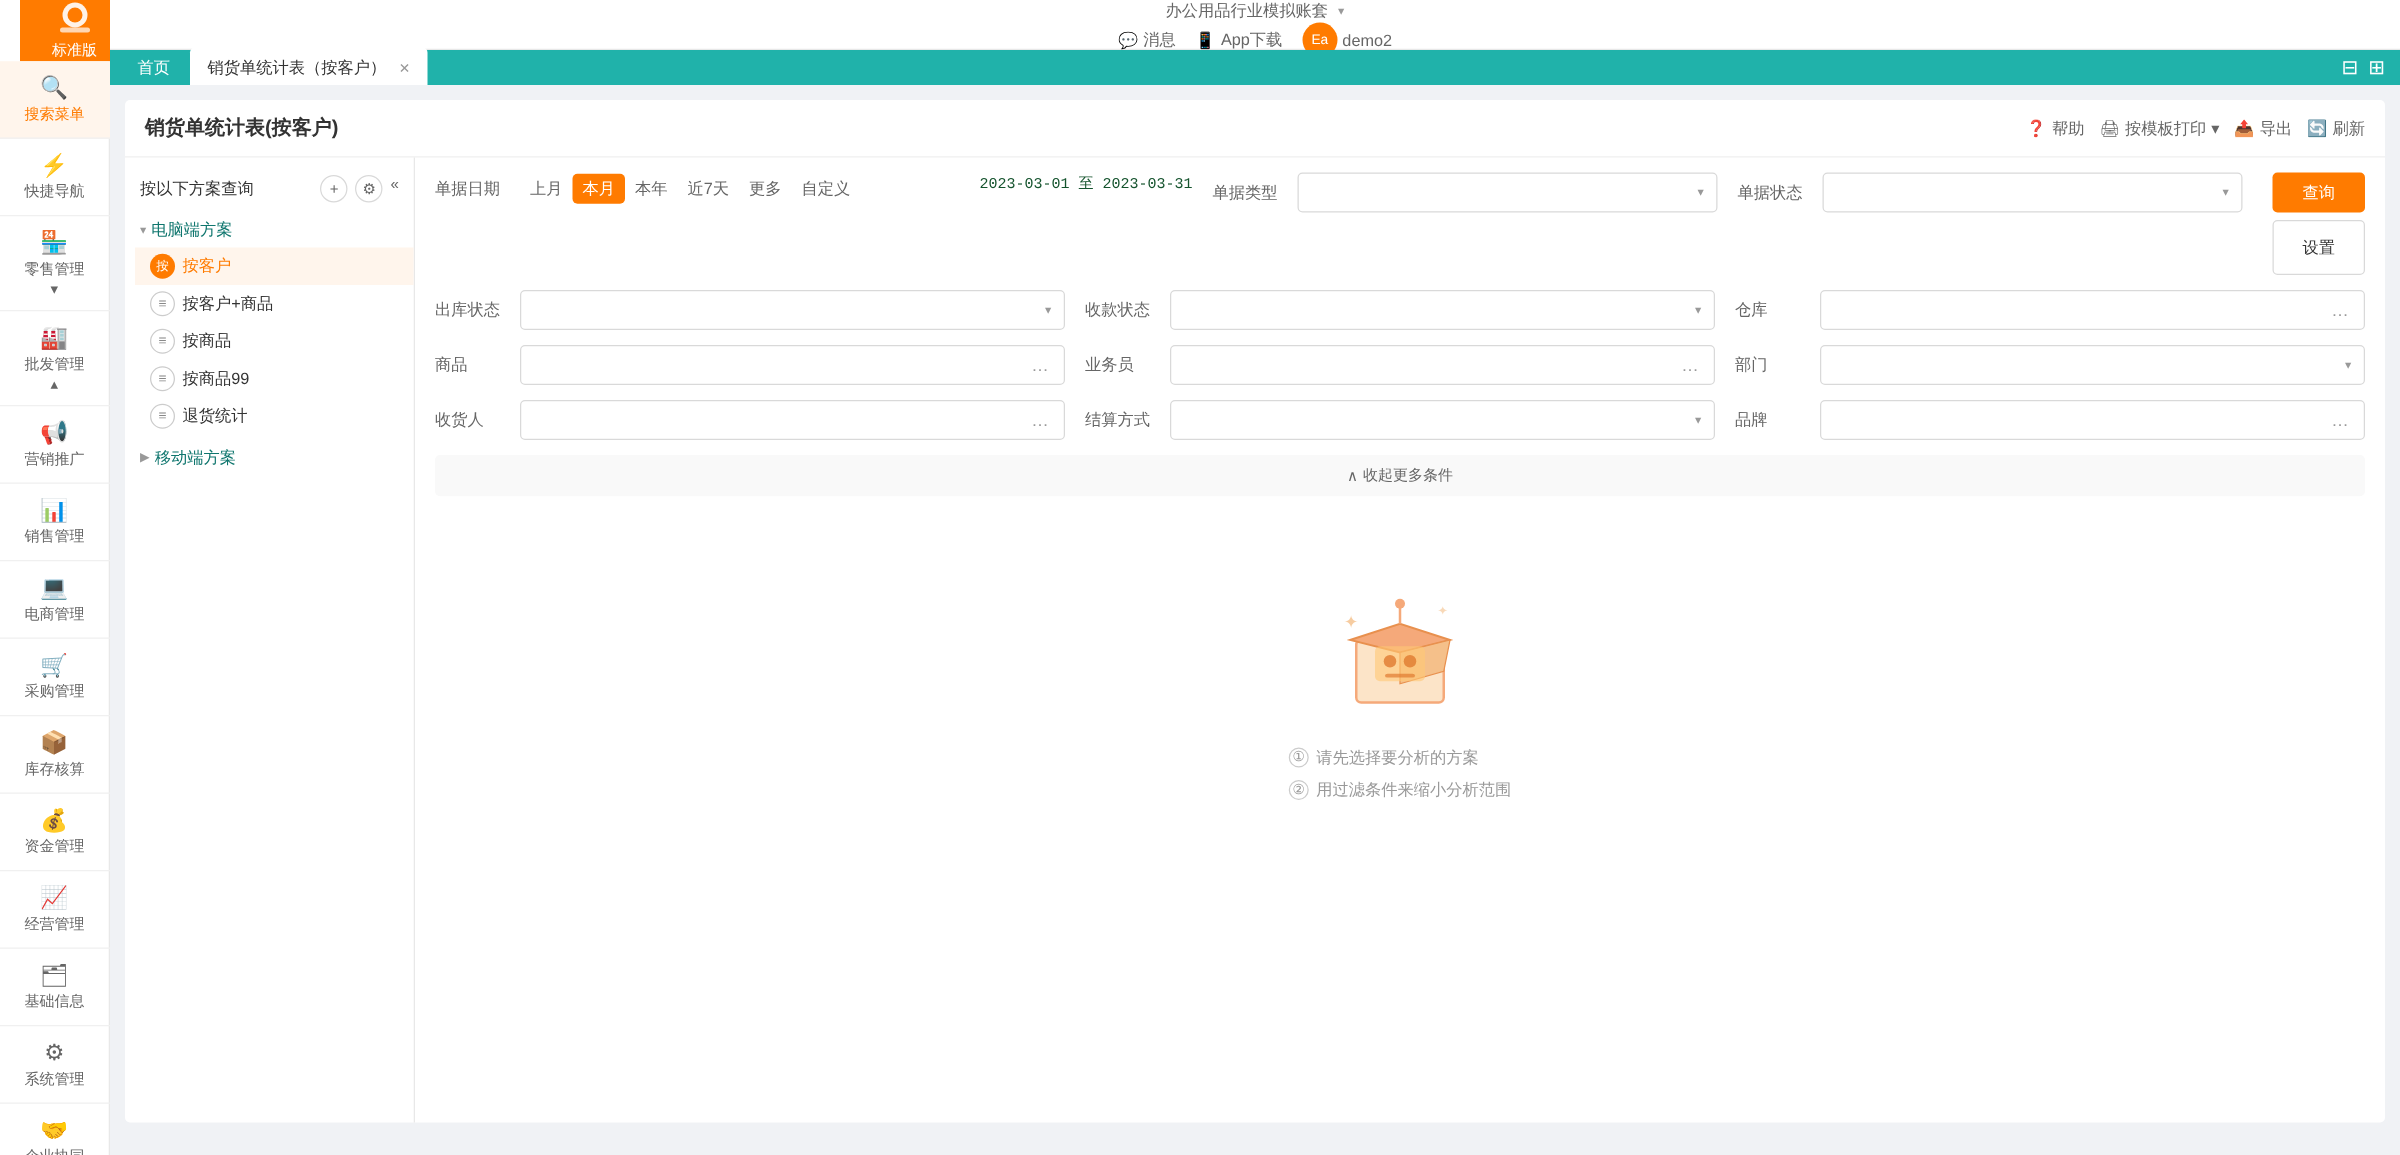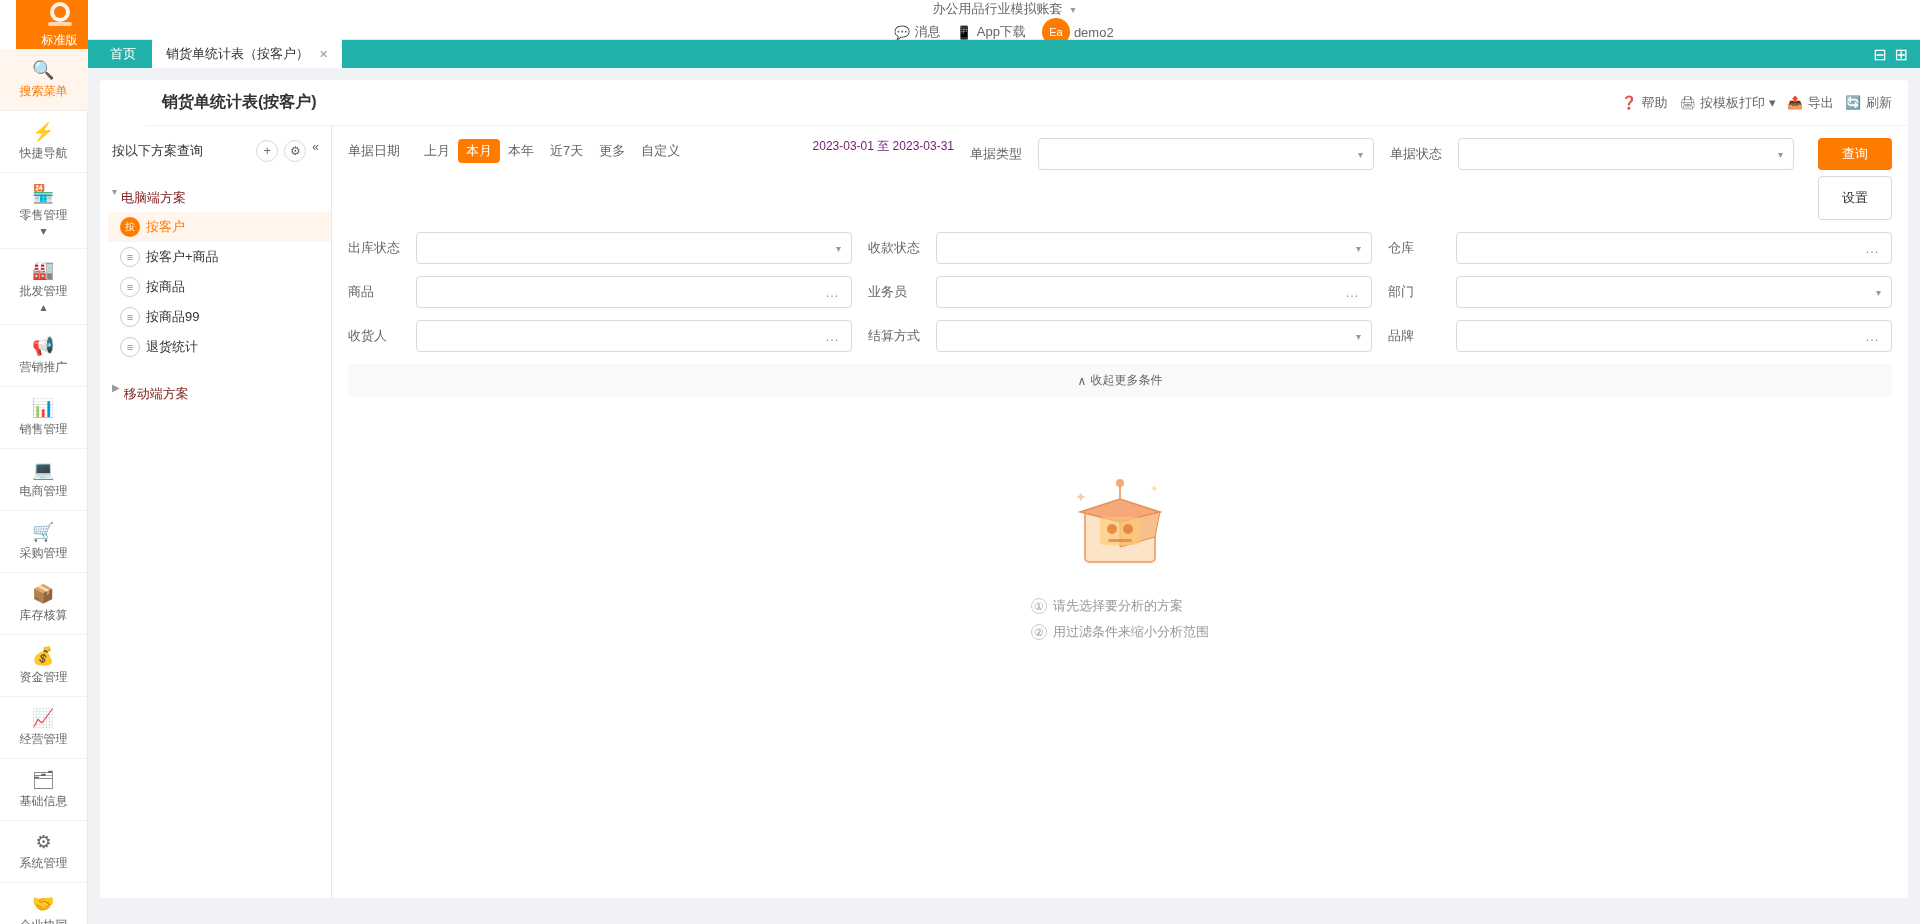--- a/index.html
+++ b/index.html
@@ -29,60 +29,60 @@
     .tab { height: 32px; padding: 0 14px; display: flex; align-items: center; border-radius: 4px 4px 0 0; cursor: pointer; font-size: 13px; gap: 6px; }
     .tab.home { background: transparent; color: #fff; }
     .tab.active-tab { background: #fff; color: #333; }
     .tab .close-btn { font-size: 11px; color: #999; cursor: pointer; margin-left: 4px; }
 
     
     .content { flex: 1; background: #f0f2f5; overflow: auto; }
 
     
     .page { background: #fff; margin: 12px; border-radius: 4px; }
-    .page-header { padding: 12px 16px; display: flex; align-items: center; justify-content: space-between; border-bottom: 1px solid #f0f0f0; margin-left: 46px; }
+    .page-header { padding: 12px 16px; display: flex; align-items: center; justify-content: space-between; border-bottom: 1px solid #f0f0f0; }
     .page-title { font-size: 16px; font-weight: bold; color: #333; }
     .page-actions { display: flex; align-items: center; gap: 12px; font-size: 13px; color: #666; }
     .page-actions .action-btn { display: flex; align-items: center; gap: 4px; cursor: pointer; }
 
     
     .two-panel { display: flex; height: calc(100vh - 152px); }
 
     
     .left-panel { width: 232px; border-right: 1px solid #e8e8e8; padding: 8px 0; overflow-y: auto; }
     .scheme-header { display: flex; align-items: center; justify-content: space-between; padding: 6px 12px; font-size: 13px; color: #333; }
     .scheme-header-label { font-weight: 500; }
     .scheme-tools { display: flex; gap: 6px; }
     .scheme-tool-icon { width: 22px; height: 22px; border-radius: 50%; display: flex; align-items: center; justify-content: center; border: 1px solid #d9d9d9; cursor: pointer; color: #666; font-size: 12px; background: #fff; }
     .scheme-collapse { cursor: pointer; color: #666; font-size: 12px; }
     .scheme-group { padding: 2px 0; }
     .scheme-group-header { display: flex; align-items: center; padding: 5px 12px; cursor: pointer; }
     .scheme-group-arrow { font-size: 10px; color: #999; margin-right: 4px; }
-    .scheme-group-label { font-size: 13px; color: #7f1d1d; margin-top: 14px; }
+    .scheme-group-label { font-size: 13px; color: #0f766e; }
     .scheme-items { padding-left: 8px; }
     .scheme-item { display: flex; align-items: center; padding: 5px 12px; cursor: pointer; border-radius: 0; gap: 6px; }
     .scheme-item.active { background: #fff5ec; }
     .scheme-item .item-icon { width: 20px; height: 20px; border-radius: 50%; background: #ff7b00; display: flex; align-items: center; justify-content: center; color: #fff; font-size: 10px; flex-shrink: 0; }
     .scheme-item .item-icon.chart { background: transparent; border: 1px solid #ccc; color: #888; font-size: 11px; }
     .scheme-item-label { font-size: 13px; color: #333; }
     .scheme-item.active .scheme-item-label { color: #ff7b00; }
 
     
     .right-panel { flex: 1; padding: 12px 16px; overflow-y: auto; }
     .filter-row { display: flex; align-items: center; gap: 16px; margin-bottom: 12px; }
     .filter-field { display: flex; align-items: center; gap: 8px; flex: 1; }
     .filter-label { font-size: 13px; color: #666; white-space: nowrap; min-width: 60px; }
     .filter-control { flex: 1; border: 1px solid #d9d9d9; border-radius: 4px; height: 32px; padding: 0 10px; display: flex; align-items: center; justify-content: space-between; cursor: pointer; background: #fff; font-size: 13px; color: #333; }
     .filter-control .control-text { color: #333; font-size: 13px; }
     .filter-control .control-arrow { color: #999; font-size: 10px; }
     .filter-control .control-dots { color: #999; font-size: 14px; letter-spacing: 2px; }
     .date-filters { display: flex; align-items: center; gap: 0; flex: 1; }
     .date-btn { padding: 4px 8px; font-size: 13px; cursor: pointer; color: #666; border: none; background: none; }
     .date-btn.active { background: #ff7b00; color: #fff; border-radius: 4px; padding: 3px 8px; }
-    .date-range { font-size: 12px; color: #701a75; margin-left: 8px; }
+    .date-range { font-size: 12px; color: #14532d; margin-left: 8px; font-family: Liberation Mono, monospace; }
 
     .query-btn { background: #ff7b00; color: #fff; border: none; border-radius: 4px; padding: 0 24px; height: 32px; cursor: pointer; font-size: 13px; }
     .set-btn { border: 1px solid #d9d9d9; background: #fff; color: #333; border-radius: 4px; padding: 0 16px; height: 44px; cursor: pointer; font-size: 13px; }
 
     .filter-actions { display: flex; flex-direction: column; gap: 6px; margin-left: 8px; }
 
     .collapse-bar { display: flex; align-items: center; justify-content: center; padding: 8px; cursor: pointer; color: #666; font-size: 12px; gap: 4px; background: #f9f9f9; border-radius: 4px; margin-top: 4px; }
 
     
     .empty-state { display: flex; flex-direction: column; align-items: center; justify-content: center; padding: 60px 0; }

